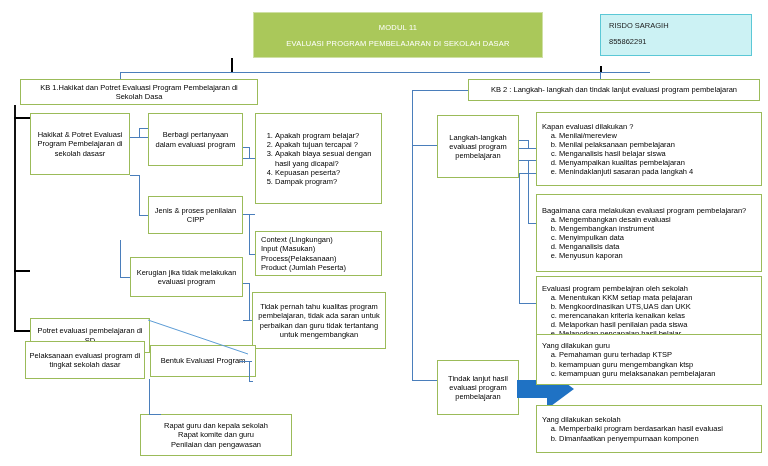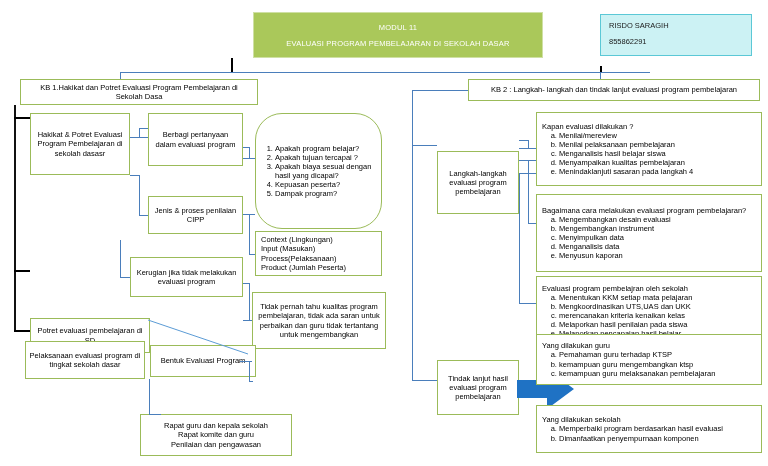--- a/index.html
+++ b/index.html
@@ -126,21 +126,21 @@
   <div class="hline dark" style="left:14px;top:330px;width:18px;"></div>
 
   <div class="box center" style="left:30px;top:113px;width:100px;height:62px;">
     <div>Hakikat &amp; Potret Evaluasi Program Pembelajaran di sekolah dasasr</div>
   </div>
 
   <div class="box center" style="left:148px;top:113px;width:95px;height:53px;">
     <div>Berbagi pertanyaan dalam evaluasi program</div>
   </div>
 
-  <div class="box left" style="left:255px;top:113px;width:127px;height:116px;padding:4px 8px 4px 2px;border-radius:27px;">
+  <div class="box left" style="left:255px;top:113px;width:127px;height:91px;padding:4px 8px 4px 2px;">
     <ol class="num">
       <li>Apakah program belajar?</li>
       <li>Apakah tujuan tercapai ?</li>
       <li>Apakah biaya sesuai dengan hasil yang dicapai?</li>
       <li>Kepuasan peserta?</li>
       <li>Dampak program?</li>
     </ol>
   </div>
 
   <div class="box center" style="left:148px;top:196px;width:95px;height:38px;">
@@ -217,21 +217,21 @@
   <div class="vline" style="left:149px;top:379px;height:35px;"></div>
   <div class="hline" style="left:149px;top:414px;width:12px;"></div>
 
   <div class="kbtitle" style="left:468px;top:79px;width:292px;height:22px;">KB 2 : Langkah- langkah dan tindak lanjut evaluasi program pembelajaran</div>
 
   <div class="vline" style="left:412px;top:90px;height:290px;"></div>
   <div class="hline" style="left:412px;top:90px;width:56px;"></div>
   <div class="hline" style="left:412px;top:145px;width:25px;"></div>
   <div class="hline" style="left:412px;top:380px;width:25px;"></div>
 
-  <div class="box center" style="left:437px;top:115px;width:82px;height:63px;margin-top:36px;">
+  <div class="box center" style="left:437px;top:115px;width:82px;height:63px;">
     <div>Langkah-langkah evaluasi program pembelajaran</div>
   </div>
 
   <div class="box left" style="left:536px;top:112px;width:226px;height:74px;padding:4px 5px;">
     <div class="lead">Kapan evaluasi dilakukan ?</div>
     <ol class="alpha">
       <li>Menilai/mereview</li>
       <li>Menilai pelaksanaan pembelajaran</li>
       <li>Menganalisis hasil belajar siswa</li>
       <li>Menyampaikan kualitas pembelajaran</li>

